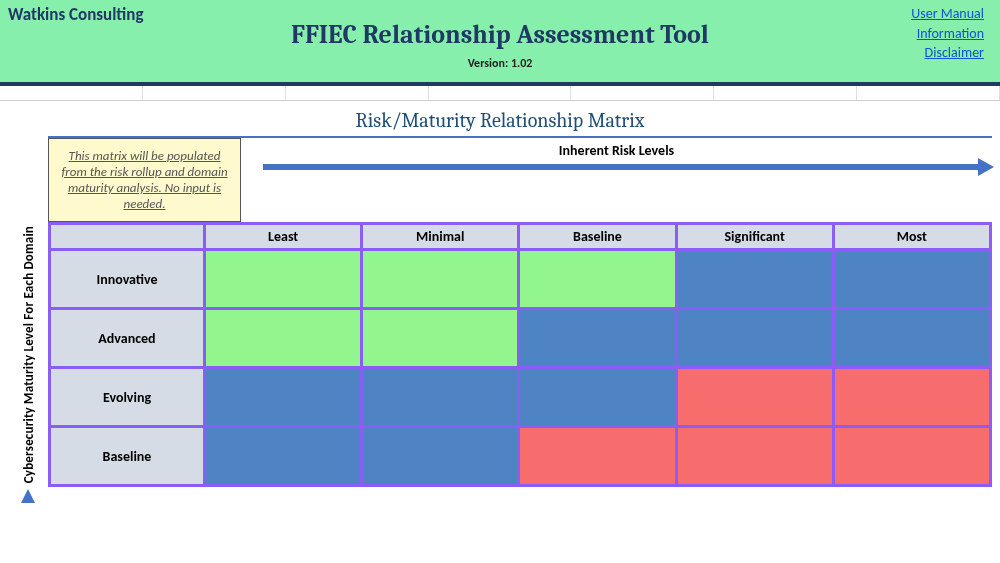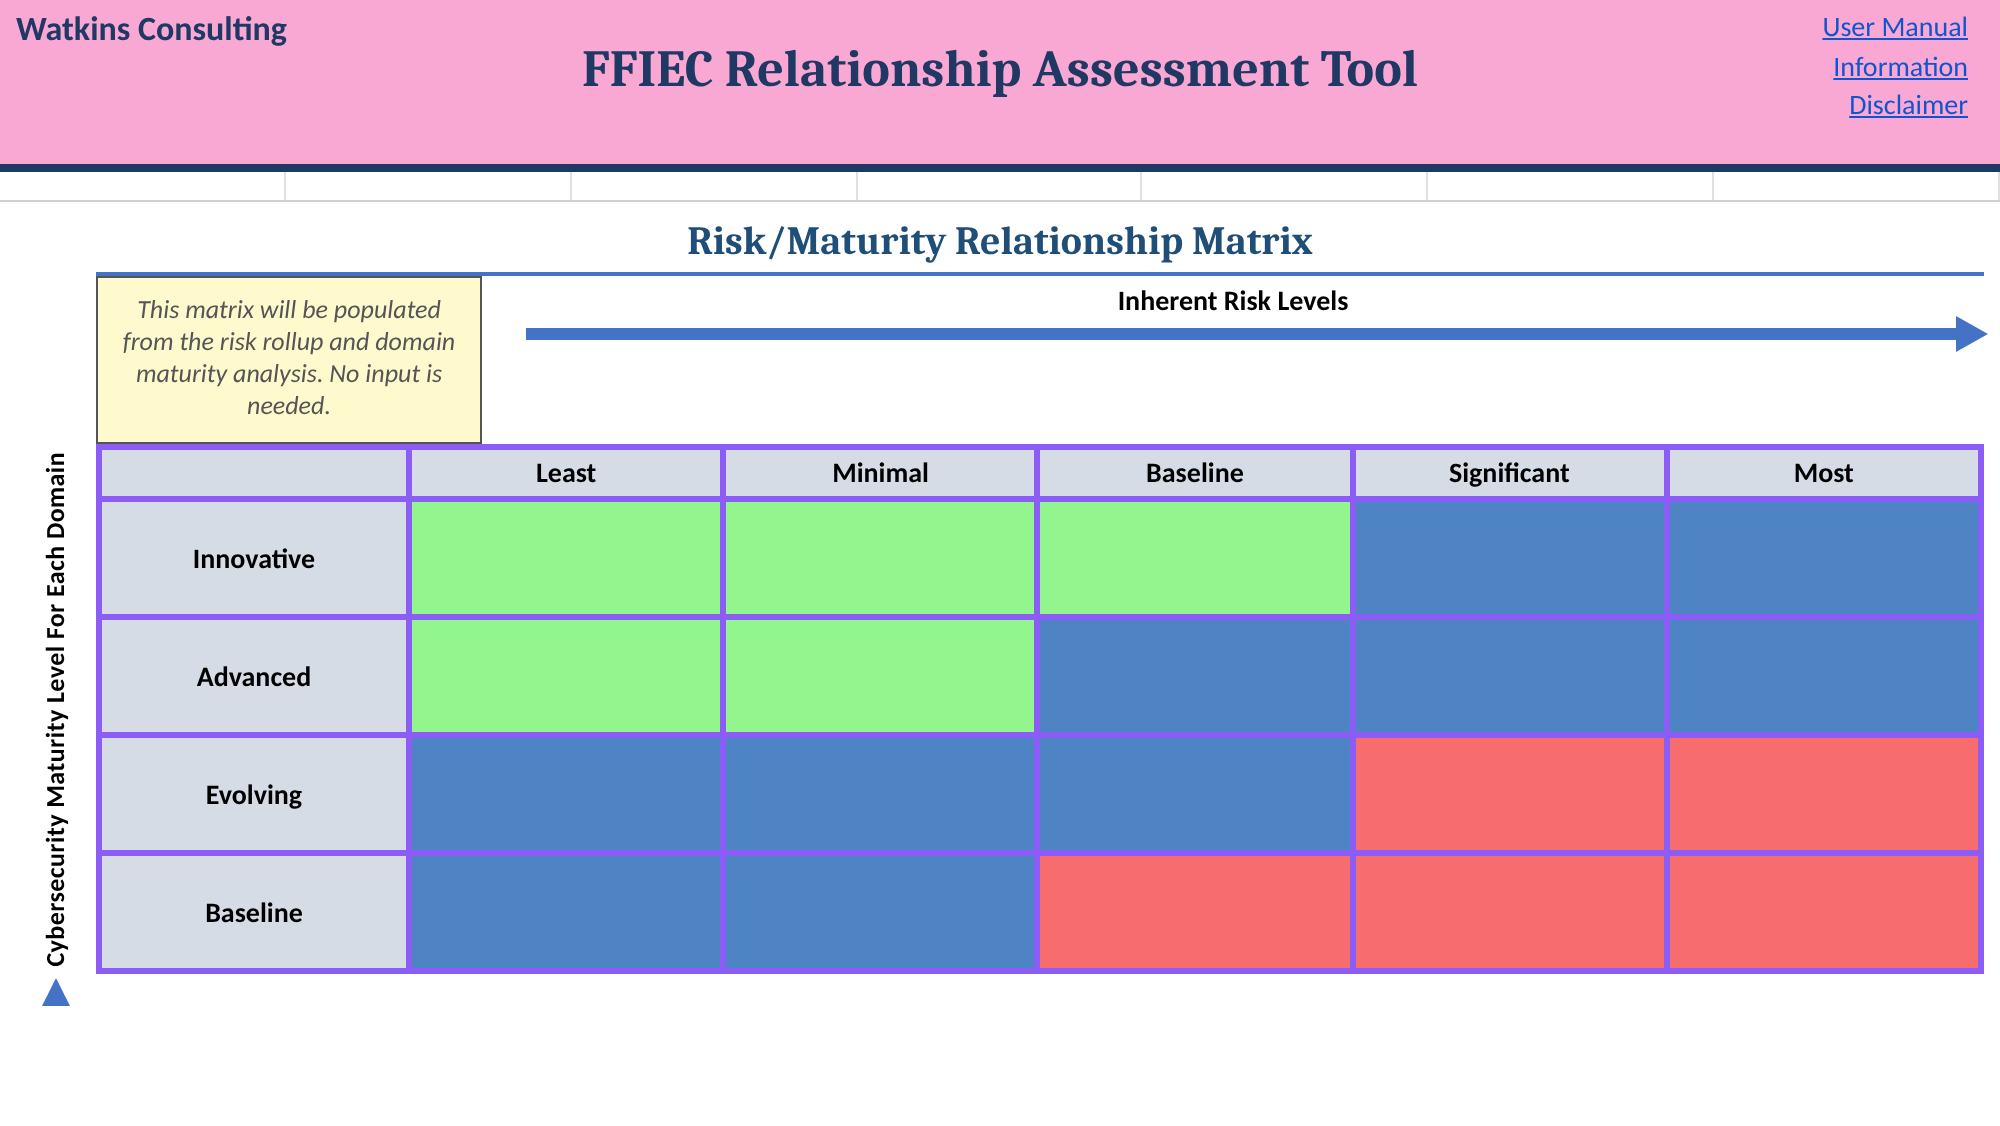--- a/index.html
+++ b/index.html
@@ -4,21 +4,21 @@
 <style>
   * { box-sizing: border-box; margin: 0; padding: 0; }
   body {
     width: 1000px;
     height: 563px;
     font-family: Calibri, Arial, sans-serif;
     background: #ffffff;
     overflow: hidden;
   }
   .banner {
-    background: #f9a8d4;
+    background: #86efac;
     border-bottom: 4px solid #1f3864;
     padding: 4px 8px 10px 8px;
     height: 86px;
     position: relative;
   }
   .company {
     color: #1f3864;
     font-weight: bold;
     font-size: 17px;
   }
@@ -48,21 +48,21 @@
   .links a { color: #1155cc; text-decoration: underline; cursor: pointer; }
   .rulerrow {
     height: 15px;
     display: flex;
     border-bottom: 1px solid #d0d0d0;
   }
   .rulerrow div { flex:1; border-right:1px solid #e0e0e0; }
   .section-title {
     text-align: center;
     color: #1f4e79;
-    font-weight: bold;
+    font-weight: normal;
     font-size: 20px;
     margin: 8px 0 4px 0;
     font-family: Cambria, Georgia, serif;
   }
   .matrix-wrap {
     display: flex;
     padding: 0 8px;
   }
   .left-axis {
     width: 40px;
@@ -103,21 +103,21 @@
     width: 193px;
     height: 84px;
     background: #fffacd;
     border:1px solid #555;
     color:#555;
     font-style: italic;
     font-size: 13px;
     text-align:center;
     padding:4px 6px;
     line-height:1.25;
-    display:flex; align-items:center; justify-content:center;
+    display:flex; align-items:center; justify-content:center;text-decoration:underline;
   }
   .top-right { flex:1; position:relative; }
   .top-axis-label {
     text-align:center;
     font-weight:bold;
     font-size:14px;
     padding:4px 0 2px 0;
   }
   .right-arrow {
     position:absolute;
@@ -162,20 +162,21 @@
   .g { background:#92f58e !important; }
   .b { background:#4e84c4 !important; }
   .r { background:#f76d6d !important; }
 </style>
 </head>
 <body>
 
 <div class="banner">
   <div class="company">Watkins Consulting</div>
   <div class="app-title">FFIEC Relationship Assessment Tool</div>
+  <div class="version">Version: 1.02</div>
   <div class="links">
     <a>User Manual</a><br>
     <a>Information</a><br>
     <a>Disclaimer</a>
   </div>
 </div>
 
 <div class="rulerrow">
   <div></div>
     <div></div>

